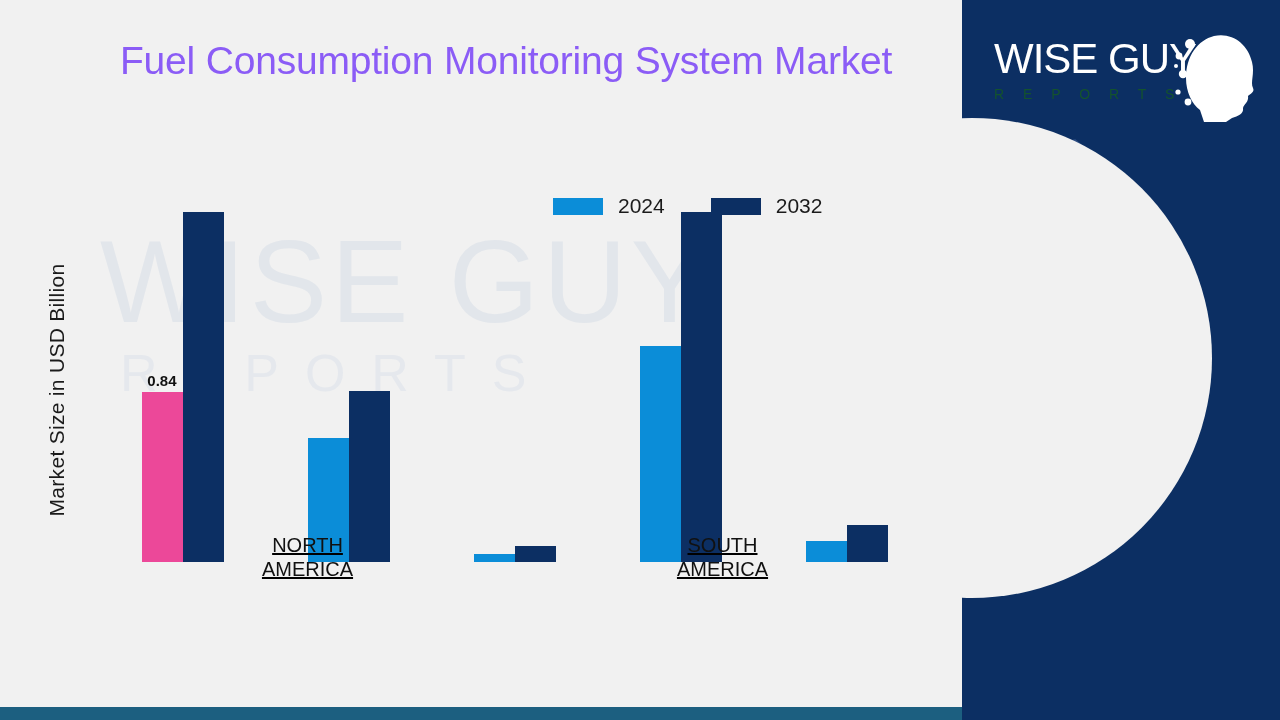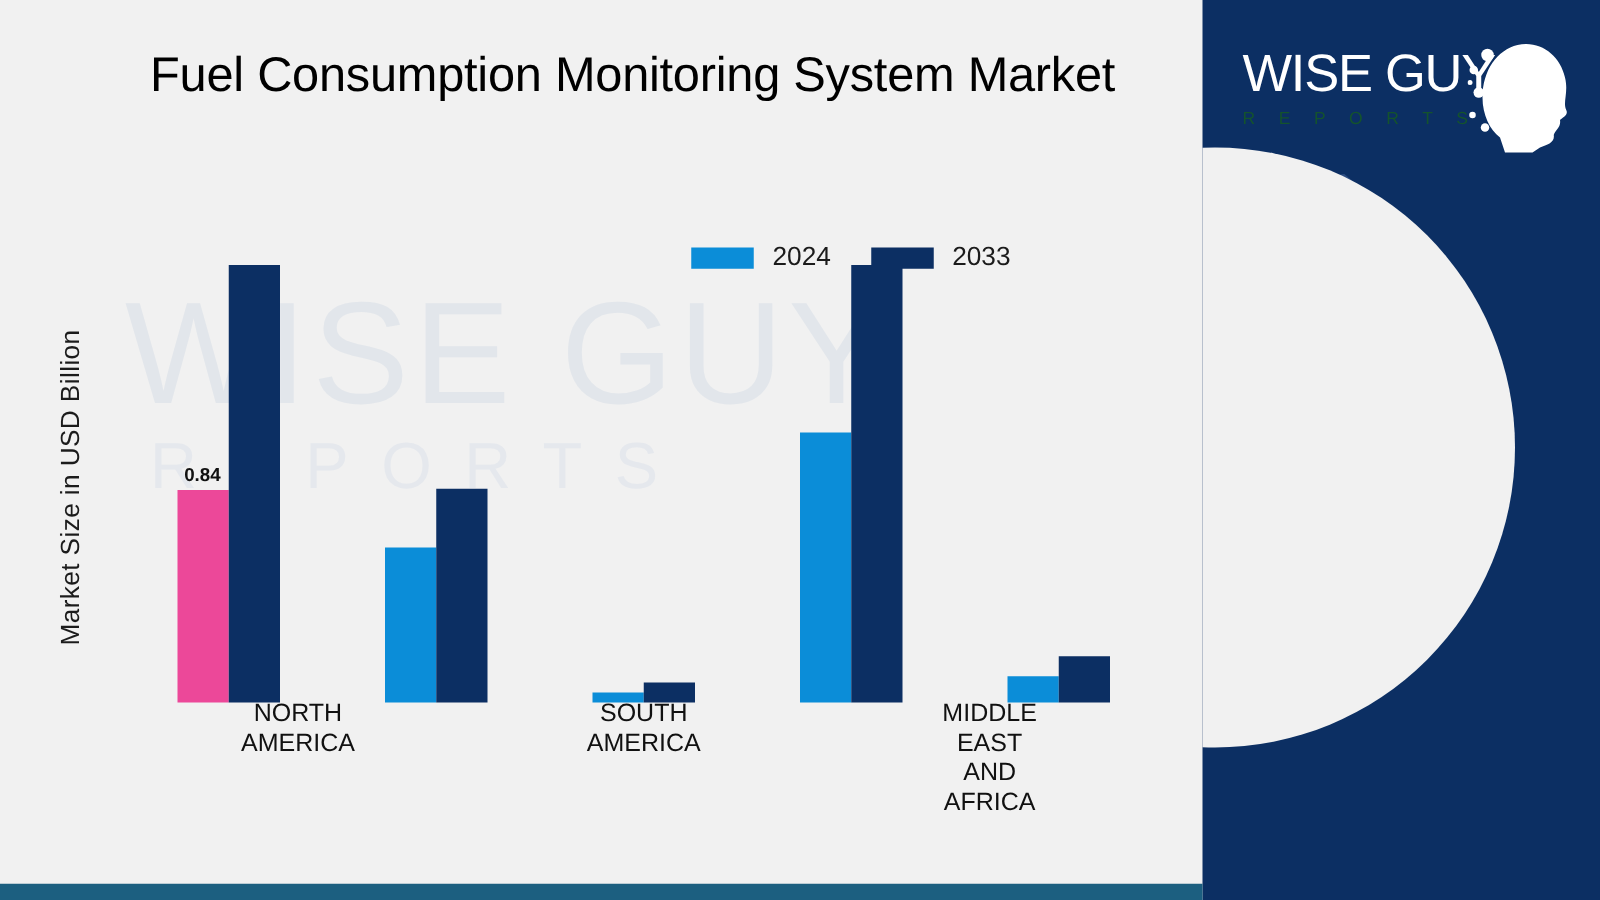--- a/index.html
+++ b/index.html
@@ -47,21 +47,21 @@
   .logo-sub {
     font-family:"Liberation Sans", sans-serif;
     color:#14532d; font-size:14px; letter-spacing:7.5px;
     font-weight:400; line-height:20px; margin-top:2px; white-space:nowrap;
   }
   .logo-head { position:absolute; right:-6px; top:-6px; width:86px; height:96px; }
 
   
   .title {
     position:absolute; left:120px; top:40px; width:790px;
-    font-size:39px; line-height:41px; color:#000000;
+    font-size:39px; line-height:41px; color:#8b5cf6;
     font-weight:400; letter-spacing:-0.2px; z-index:4;
   }
 
   
   .watermark {
     position:absolute; left:100px; top:226px; width:760px; height:220px;
     z-index:1; pointer-events:none; user-select:none;
   }
   .wm-main {
     font-size:116px; color:#e2e6eb; letter-spacing:4px;
@@ -75,21 +75,21 @@
   
   .chart-area { position:absolute; left:0; top:0; width:962px; height:720px; z-index:3; }
 
   .y-axis-label {
     position:absolute; left:-108px; top:378px;
     width:330px; text-align:center;
     transform:rotate(-90deg);
     font-size:21px; color:#1b1b1b; letter-spacing:0.3px; white-space:nowrap;
   }
 
-  .legend { position:absolute; left:553px; top:194px; display:flex; gap:32px; align-items:center; }
+  .legend { position:absolute; left:553px; top:194px; display:flex; gap:46px; align-items:center; }
   .legend-item { display:flex; align-items:center; gap:15px; }
   .legend-swatch { width:50px; height:17px; display:block; }
   .legend-text { font-size:21px; color:#1b1b1b; }
 
   .plot {
     position:absolute; left:100px; top:180px; width:830px; height:382px;
   }
   .groups {
     position:absolute; left:0; bottom:0; width:830px; height:382px;
     display:flex; align-items:flex-end;
@@ -102,22 +102,23 @@
   .bar { width:41px; position:relative; }
   .bar.b2024 { background:#0b8dd8; }
   .bar.b2032 { background:#0c2f63; }
   .bar-label {
     position:absolute; bottom:100%; left:50%;
     transform:translateX(-52%); margin-bottom:3px;
     font-size:15px; font-weight:bold; color:#111; white-space:nowrap;
   }
 
   .cat-labels {
-    position:absolute; left:100px; top:560px; width:830px;
+    position:absolute; left:100px; top:534px; width:830px;
     display:flex;
+    text-decoration:underline;
   }
   .cat { flex:1 1 0; text-align:center; font-size:20px; color:#111; line-height:23.5px; }
 </style>
 </head>
 <body>
 
 <div id="stage">
 
   <div class="watermark">
     <div class="wm-main">WISE GUY</div>
@@ -130,21 +131,21 @@
 
     <div class="y-axis-label">Market Size in USD Billion</div>
 
     <div class="legend">
       <div class="legend-item">
         <span class="legend-swatch" style="background:#0b8dd8"></span>
         <span class="legend-text">2024</span>
       </div>
       <div class="legend-item">
         <span class="legend-swatch" style="background:#0c2f63"></span>
-        <span class="legend-text">2033</span>
+        <span class="legend-text">2032</span>
       </div>
     </div>
 
     <div class="plot">
       <div class="groups" id="groups">
           <div class="group">
             <div class="bar b2024" style="height: 170px; background: #ec4899;">
               <span class="bar-label">0.84</span>
             </div>
             <div class="bar b2032" style="height: 350.386px; background: rgb(12, 47, 99);"></div>
@@ -164,21 +165,20 @@
           <div class="group">
             <div class="bar b2024" style="height: 21.0759px; background: rgb(11, 141, 216);"></div>
             <div class="bar b2032" style="height: 36.8828px; background: rgb(12, 47, 99);"></div>
           </div>
         </div>
     </div>
 
     <div class="cat-labels" id="cat-labels">
         <div class="cat">NORTH<br>AMERICA</div>
         <div class="cat">SOUTH<br>AMERICA</div>
-        <div class="cat">MIDDLE<br>EAST<br>AND<br>AFRICA</div>
       </div>
   </div>
 
   <div class="bottom-strip"></div>
 
   <div class="right-panel">
     <div class="head-silhouette"></div>
     <div class="panel-circle"></div>
     <div class="dot-cluster" id="dot-cluster" style="left:-240px;top:140px;width:300px;height:420px;"></div>
   </div>

